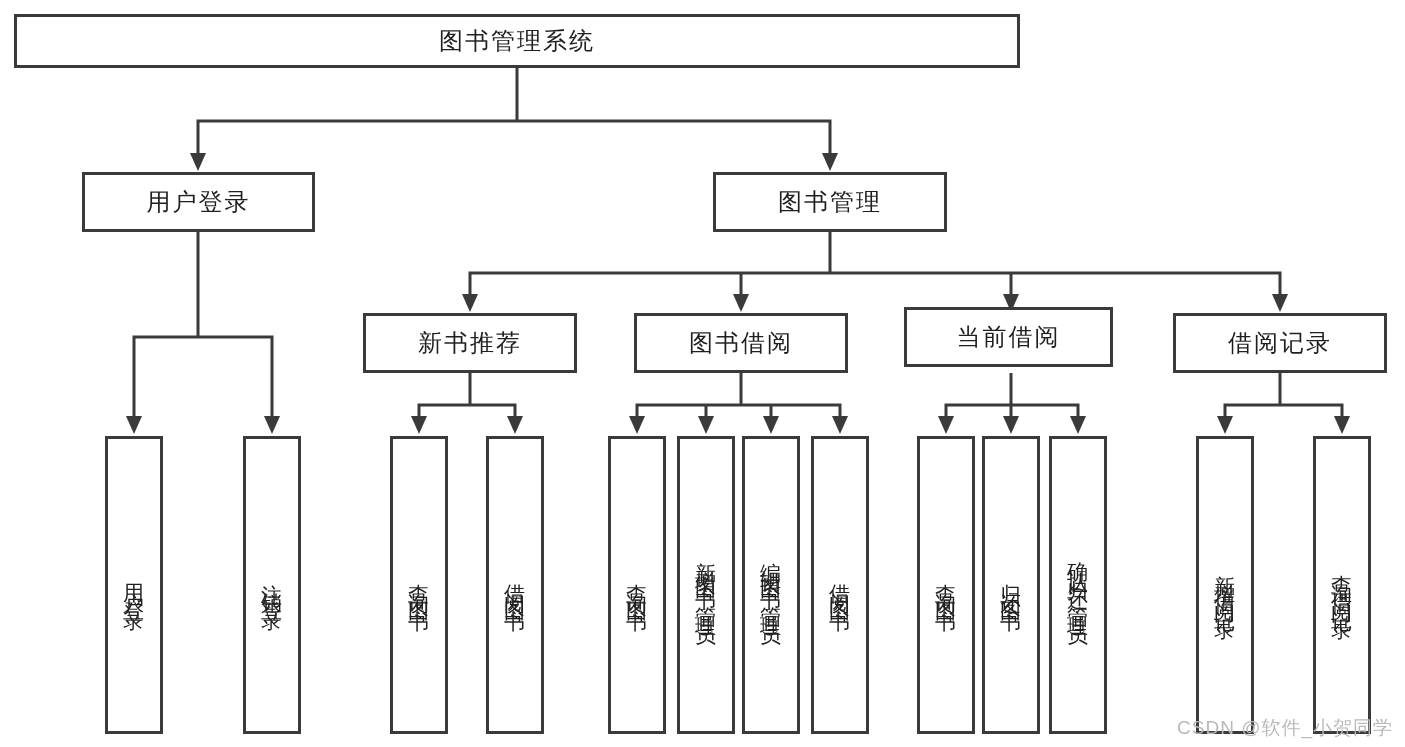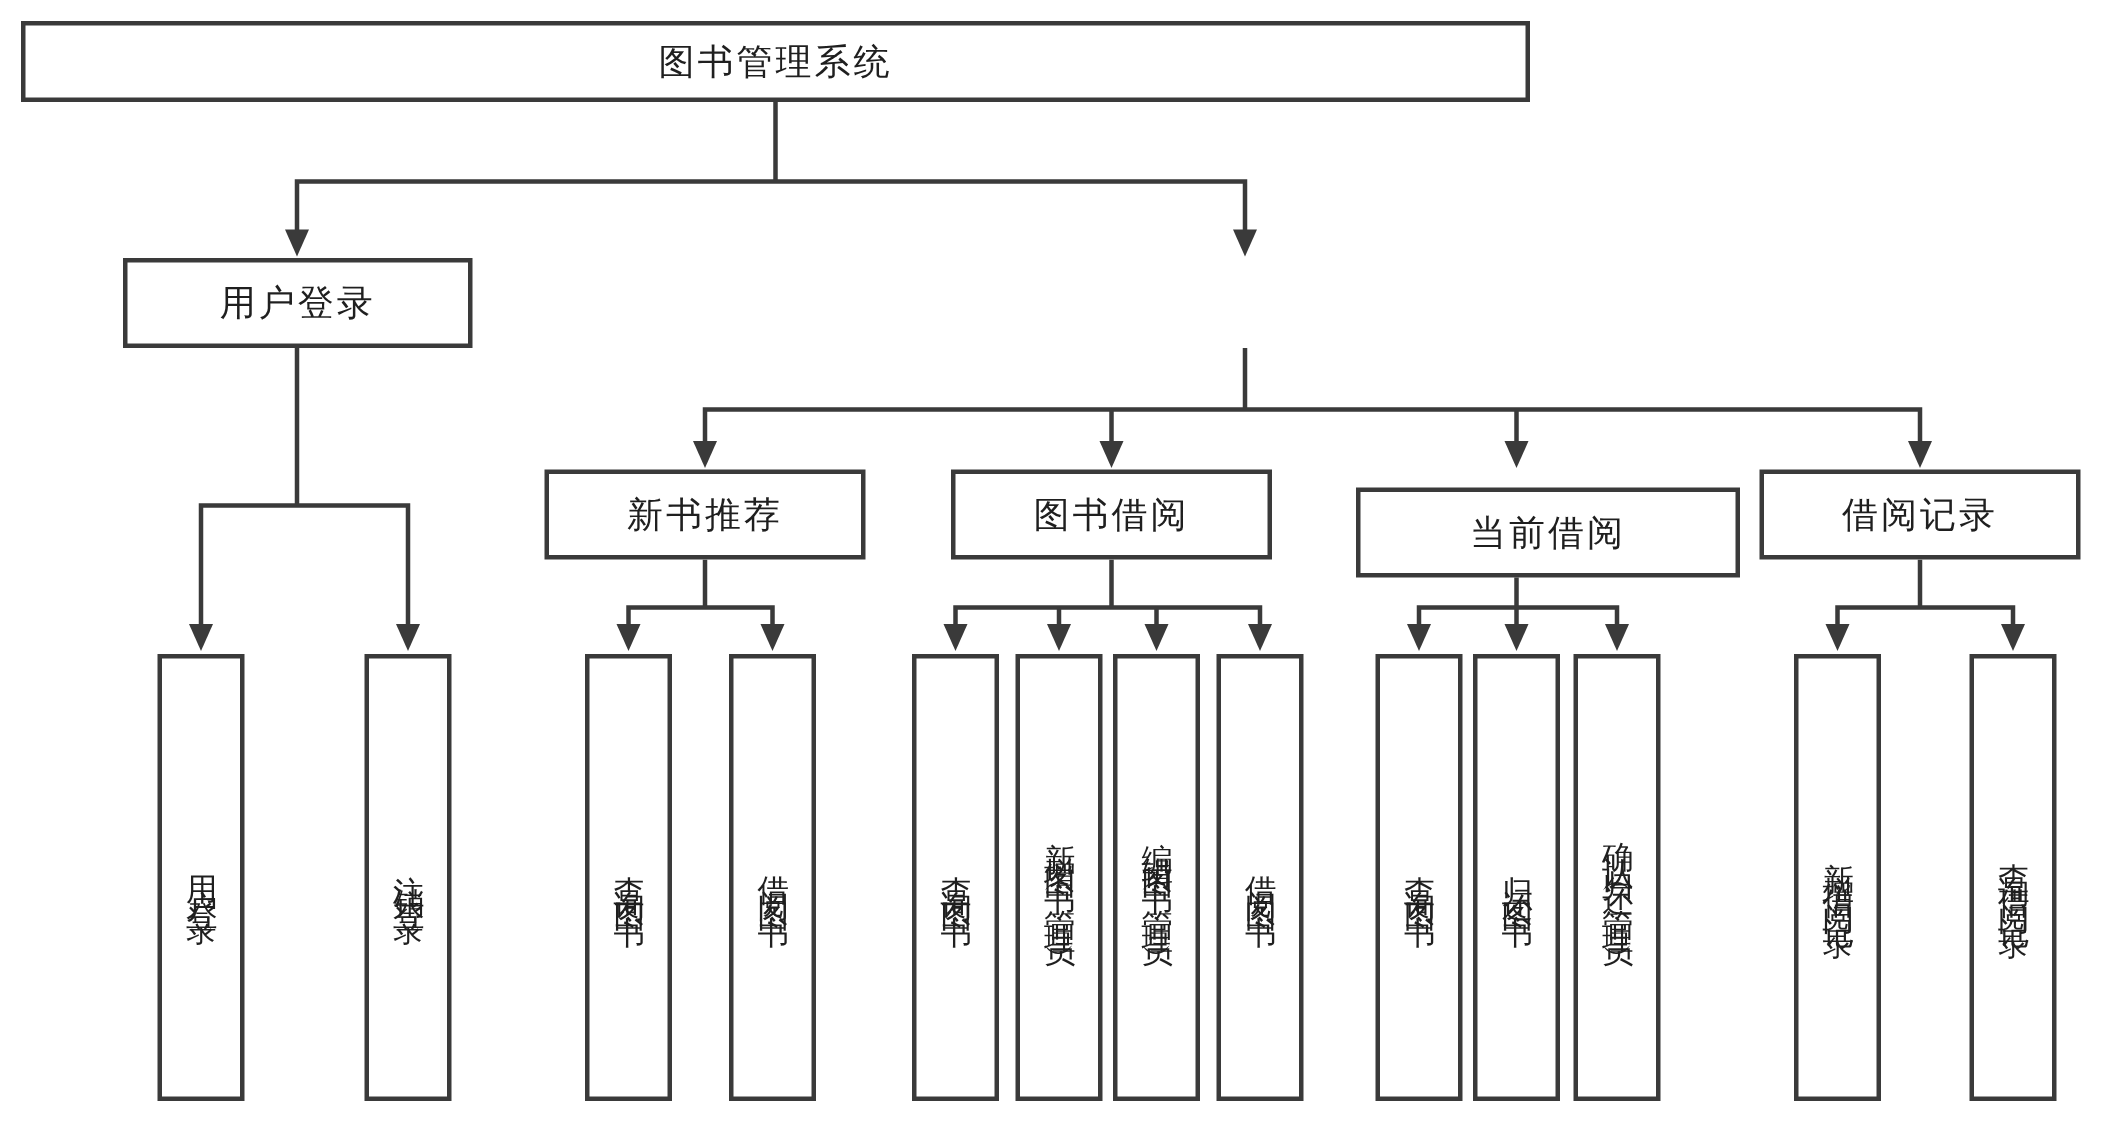--- a/index.html
+++ b/index.html
@@ -118,28 +118,31 @@
     <polygon class="ahead" points="1334,416 1350,416 1342,434"></polygon>
   </svg>
 
   <div class="hnode" style="left:14px; top:14px; width:1006px; height:54px;">
     <span>图书管理系统</span>
   </div>
 
   <div class="hnode" style="left:82px; top:172px; width:233px; height:60px;">
     <span>用户登录</span>
   </div>
+  <div class="hnode" style="left:713px; top:172px; width:234px; height:60px;">
+    <span>图书管理</span>
+  </div>
 
   <div class="hnode" style="left:634px; top:313px; width:214px; height:60px;">
     <span>图书借阅</span>
   </div>
   <div class="hnode" style="left:363px; top:313px; width:214px; height:60px;">
     <span>新书推荐</span>
   </div>
-  <div class="hnode" style="left:904px; top:325px; width:256px; height:60px;">
+  <div class="hnode" style="left:904px; top:307px; width:209px; height:60px;">
     <span>当前借阅</span>
   </div>
   <div class="hnode" style="left:1173px; top:313px; width:214px; height:60px;">
     <span>借阅记录</span>
   </div>
 
   <div class="leaf" style="left:105px;">
     <span class="vtext">用户登录</span>
   </div>
   <div class="leaf" style="left:243px;">
@@ -176,14 +179,15 @@
     <span class="vtext">确认归还（管理员）</span>
   </div>
 
   <div class="leaf" style="left:1196px;">
     <span class="vtext">新增借阅记录</span>
   </div>
   <div class="leaf" style="left:1313px;">
     <span class="vtext">查询借阅记录</span>
   </div>
 
+  <div id="watermark">CSDN @软件_小贺同学</div>
 
 </div>
 
 </body></html>

